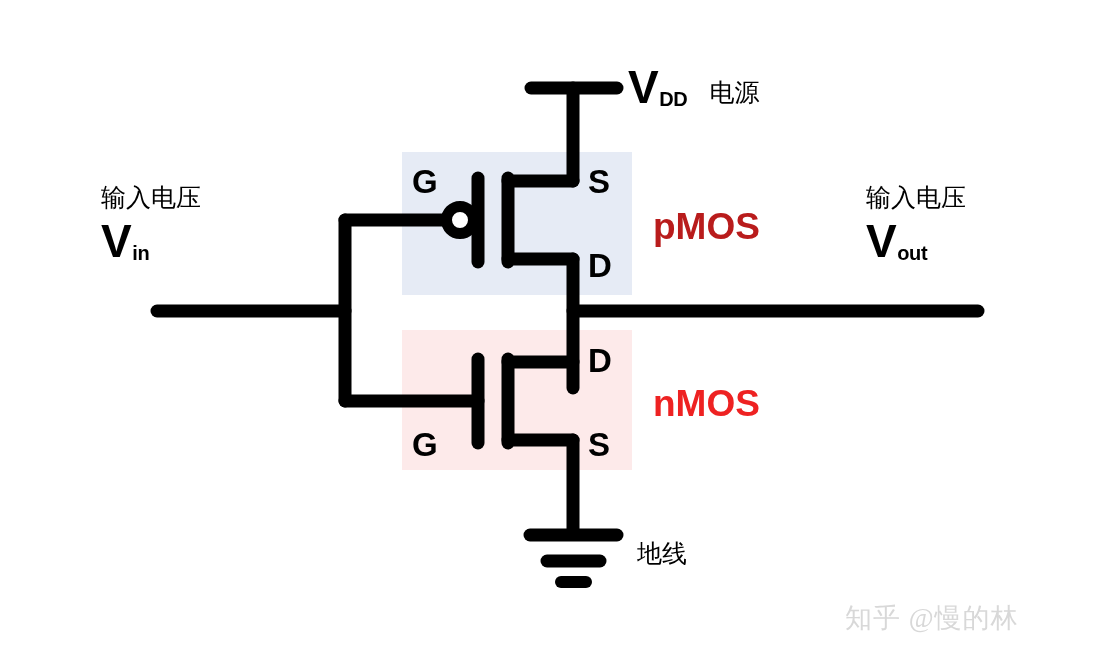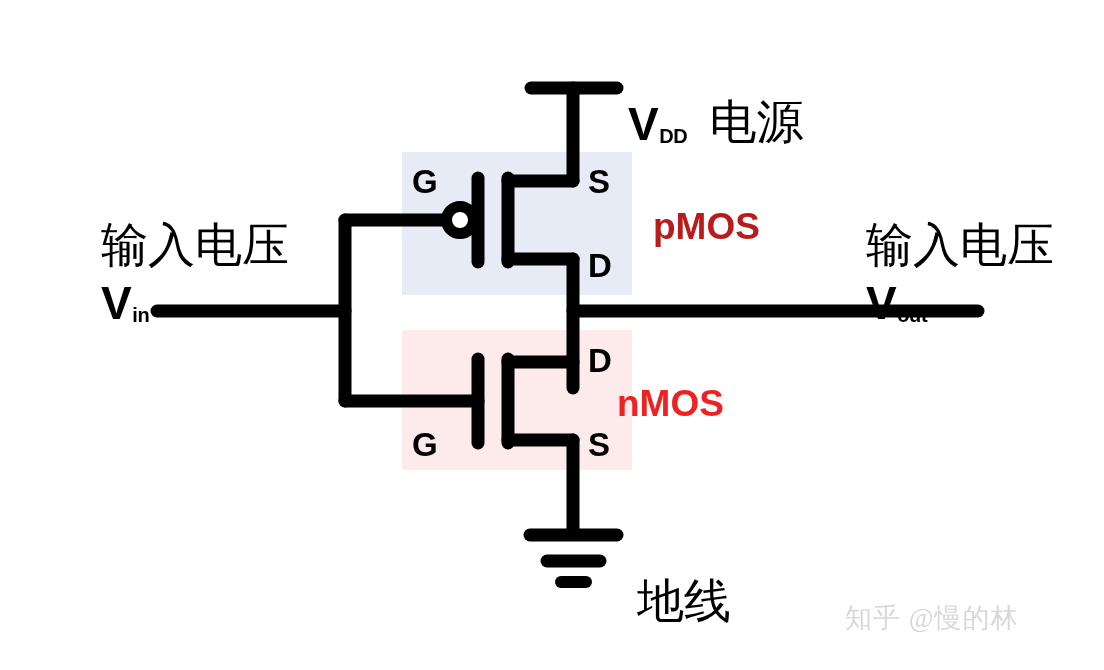--- a/index.html
+++ b/index.html
@@ -46,25 +46,24 @@
   .vlabel .vsub {
     font-size: 20px;
     font-weight: bold;
     margin-left: 1px;
     position: relative;
     top: 3px;
     letter-spacing: -0.3px;
     text-align: right;
   }
   .cn {
-    font-size: 47px;
+    font-size: 25px;
     font-weight: normal;
-    font-family: Liberation Mono, monospace;
-    line-height: 1;
-    margin-top: 40px;
+    font-family: Liberation Serif, serif;
+    line-height: 1;
   }
   .terminal {
     font-size: 33px;
     font-weight: bold;
     font-family: "Liberation Sans", "DejaVu Sans", sans-serif;
     line-height: 1;
   }
   .mostype {
     font-size: 37px;
     font-weight: bold;
@@ -197,19 +196,19 @@
 
   <div class="lbl terminal" style="left:412px; top:165px;">G</div>
   <div class="lbl terminal" style="left:588px; top:165px;">S</div>
   <div class="lbl terminal" style="left:588px; top:249px;">D</div>
 
   <div class="lbl terminal" style="left:588px; top:344px;">D</div>
   <div class="lbl terminal" style="left:588px; top:428px;">S</div>
   <div class="lbl terminal" style="left:412px; top:428px;">G</div>
 
   <div class="lbl mostype" style="left:653px; top:208px; color:#b91c1c;">pMOS</div>
-  <div class="lbl mostype" style="left:617px; top:385px; color:#ee2222;">nMOS</div>
+  <div class="lbl mostype" style="left:653px; top:385px; color:#ee2222;">nMOS</div>
 
   <div id="ground-label" class="lbl cn">地线</div>
 
   <div id="watermark">知乎 @慢的林</div>
 
 </div>
 
 </body></html>

